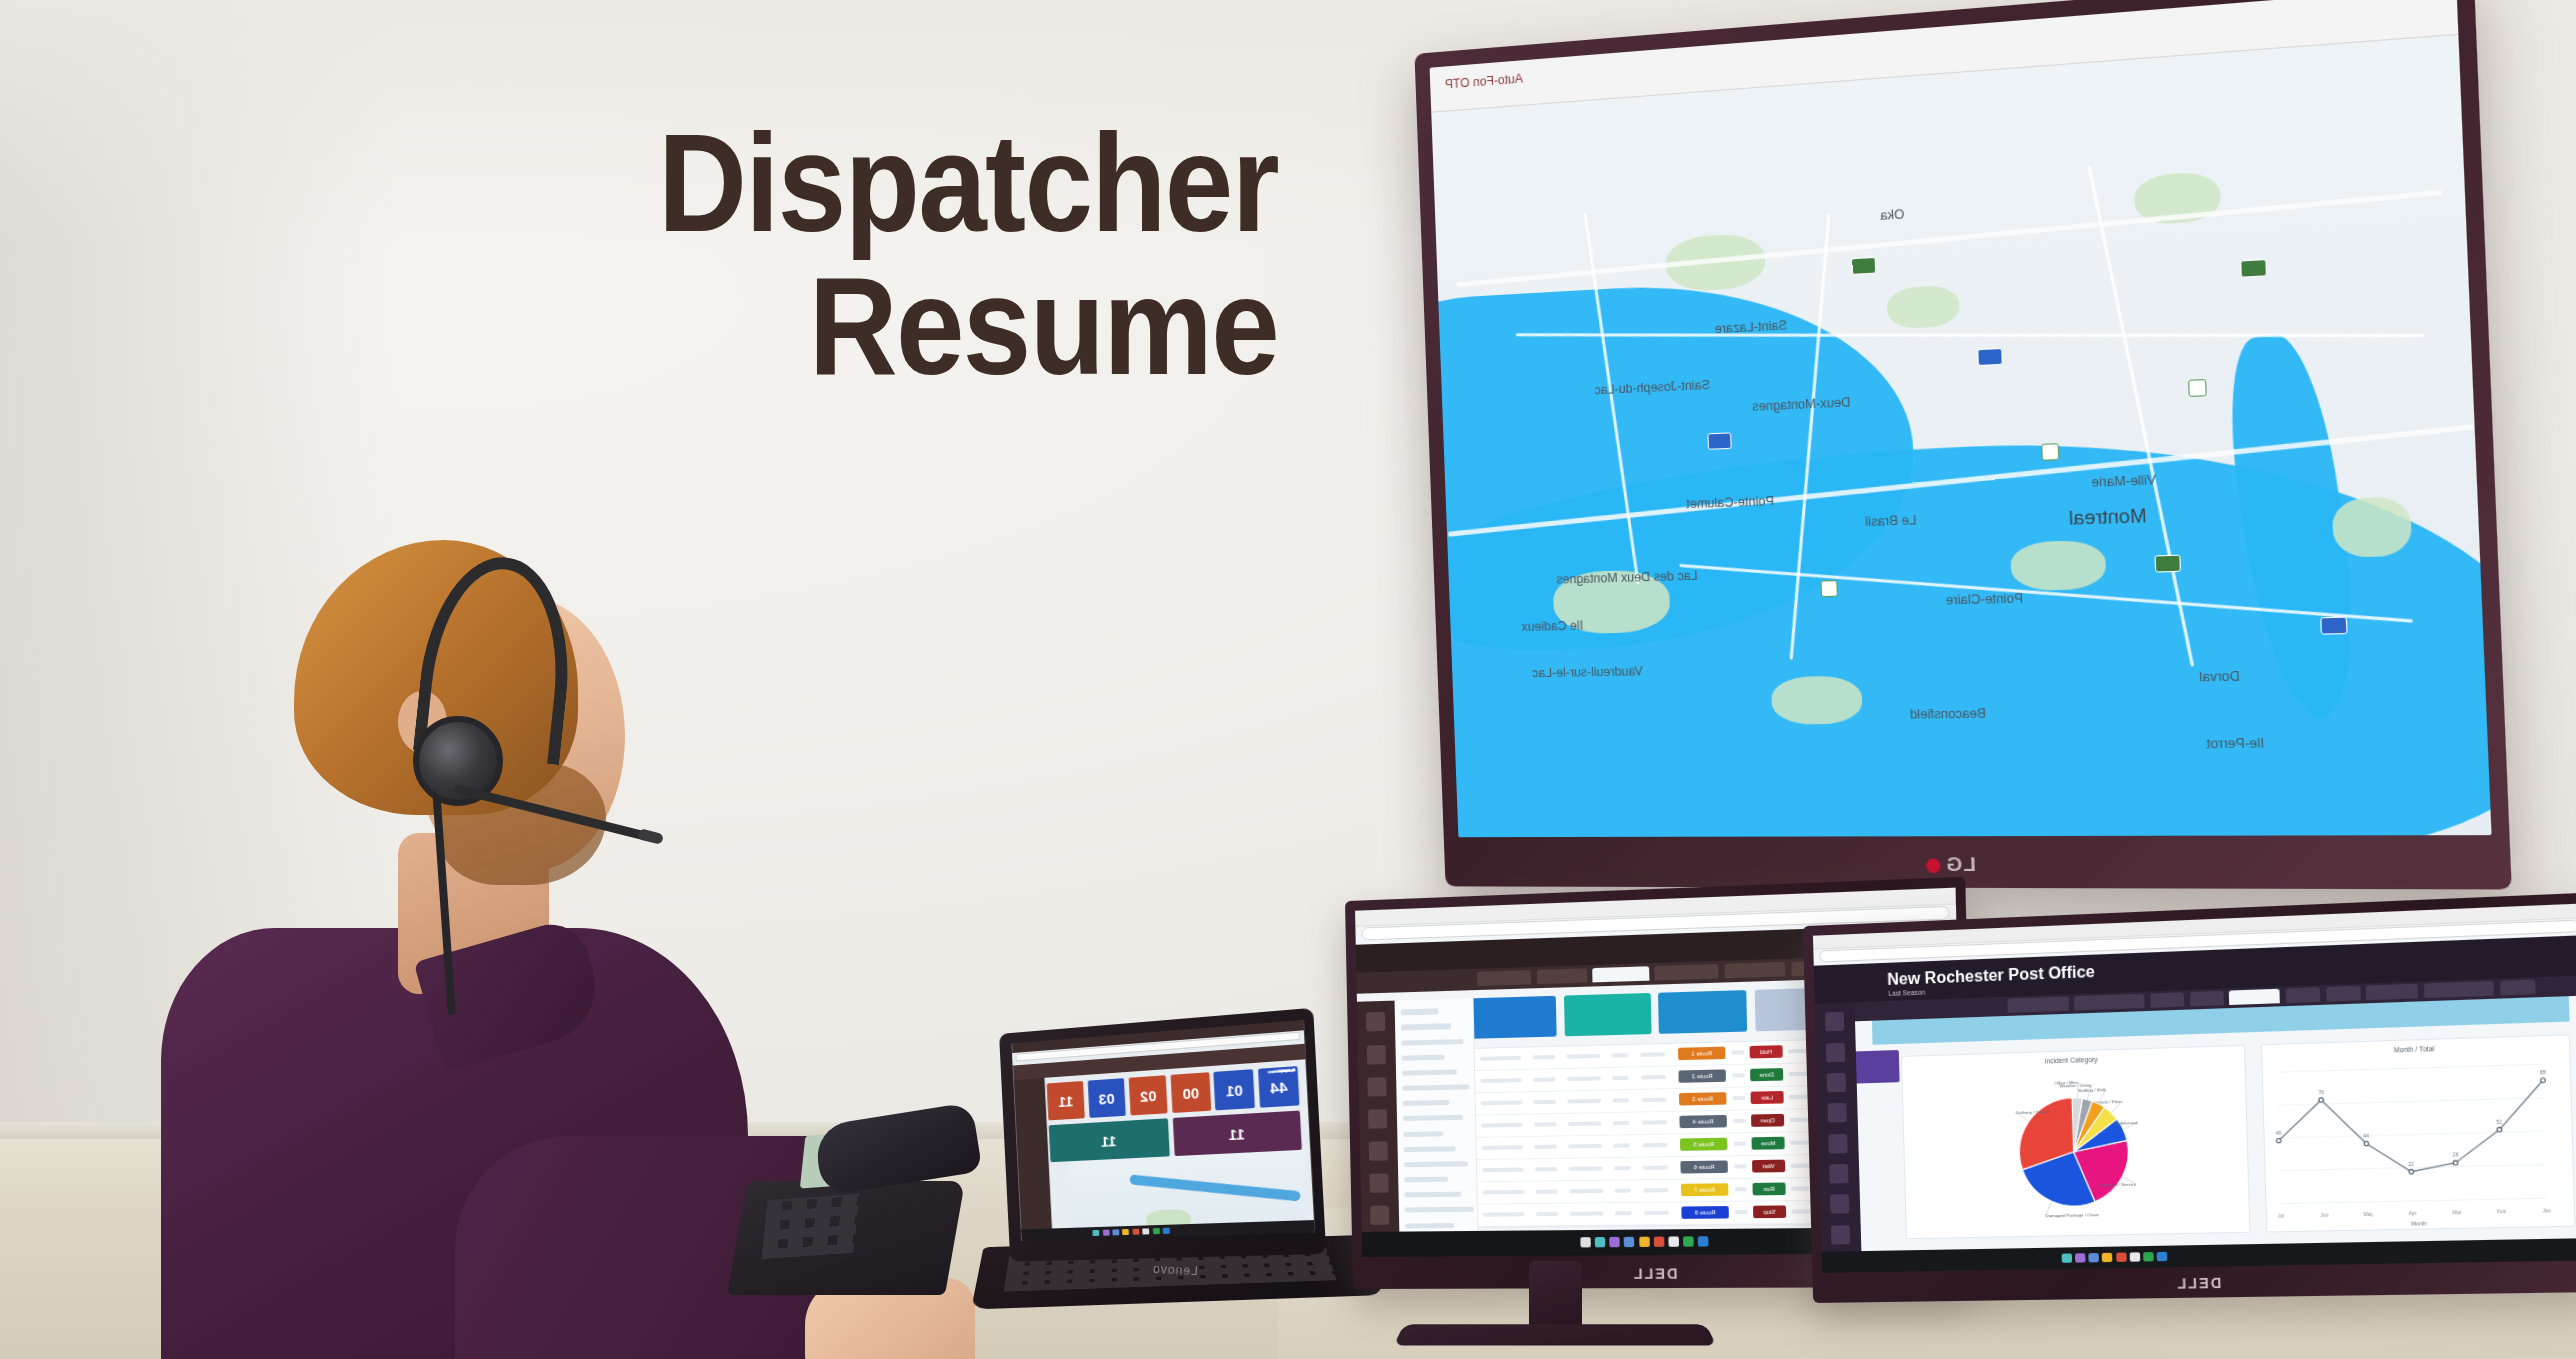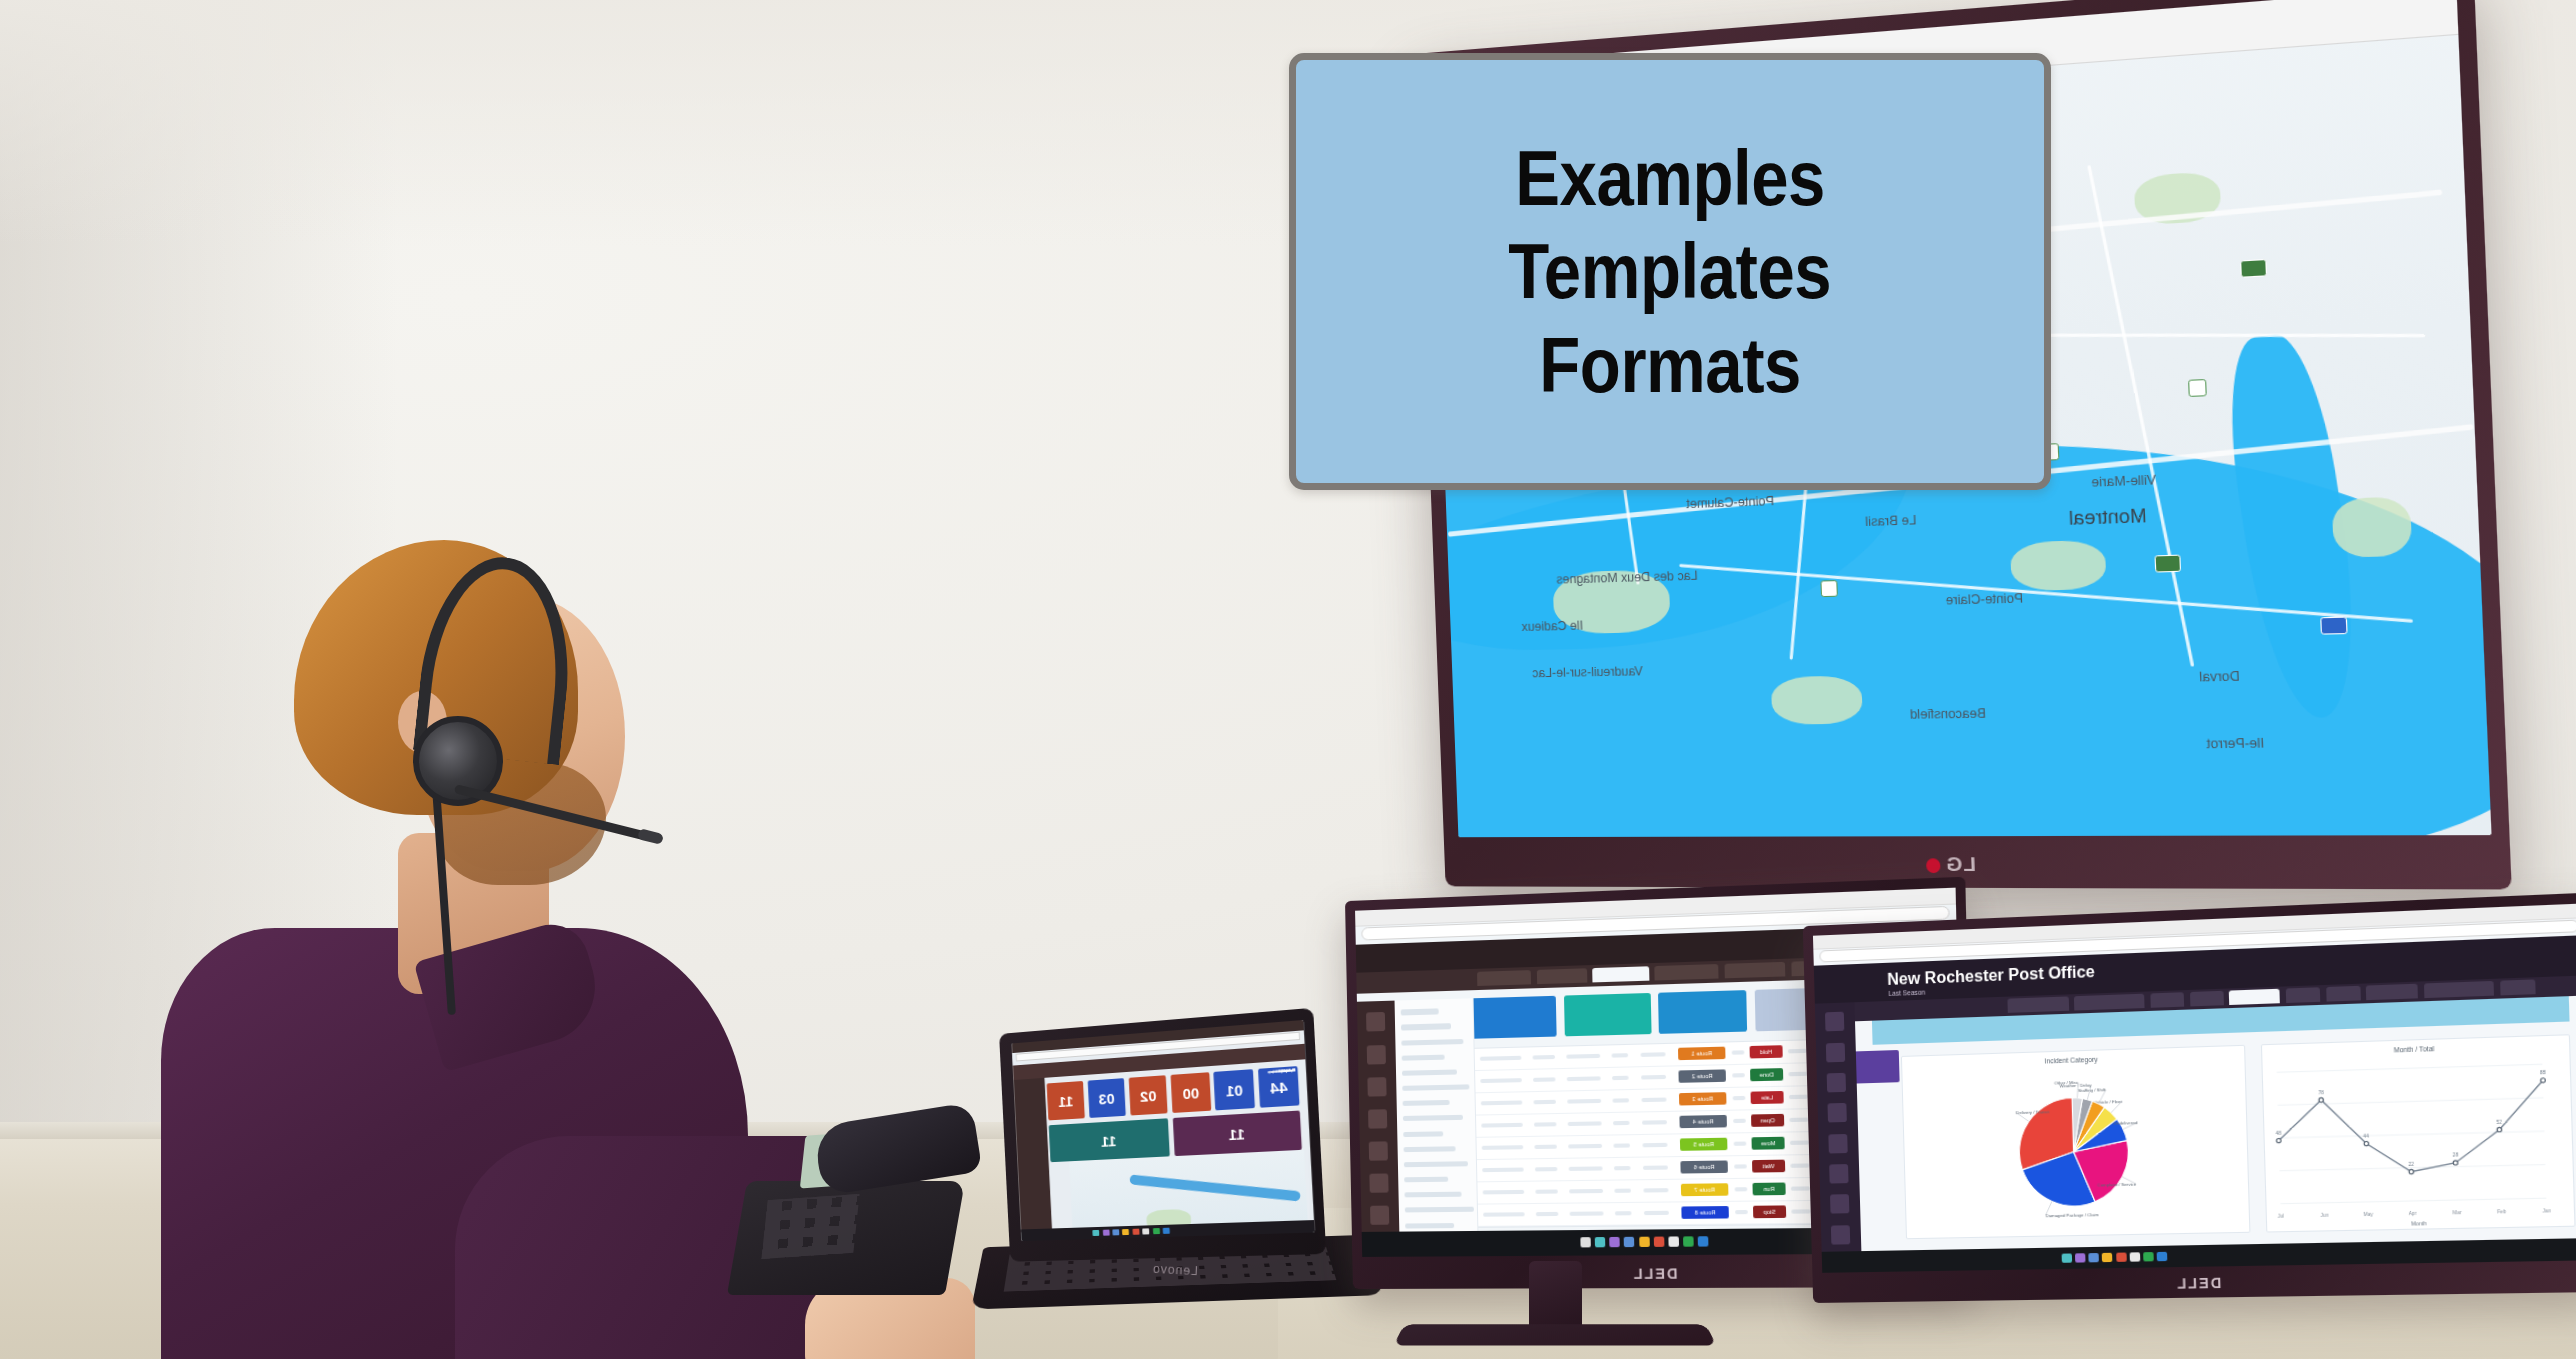--- a/index.html
+++ b/index.html
@@ -598,26 +598,25 @@
         <span class="label" style="left:74%; top:66%;">Lac des Deux Montagnes</span>
         <span class="label" style="left:52%; top:22%;">Oka</span>
         <span class="label" style="left:86%; top:72%;">Ile Cadieux</span>
       </div>
     </div>
     <div class="tv-logo">
       <span>LG</span><span class="lg-dot"></span>
     </div>
   </div>
 
-
-  <div class="callout">
-    <div class="callout-line">Examples</div>
-    <div class="callout-line">Templates</div>
-    <div class="callout-line">Formats</div>
+  <div class="headline">
+    <span>Dispatcher</span>
+    <span>Resume</span>
   </div>
+
 
   <div class="person">
     <div class="p-shirt"></div>
     <div class="p-arm"></div>
     <div class="p-neck"></div>
     <div class="p-face"></div>
     <div class="p-beard"></div>
     <div class="p-hair"></div>
     <div class="p-ear"></div>
     <div class="p-collar"></div>

